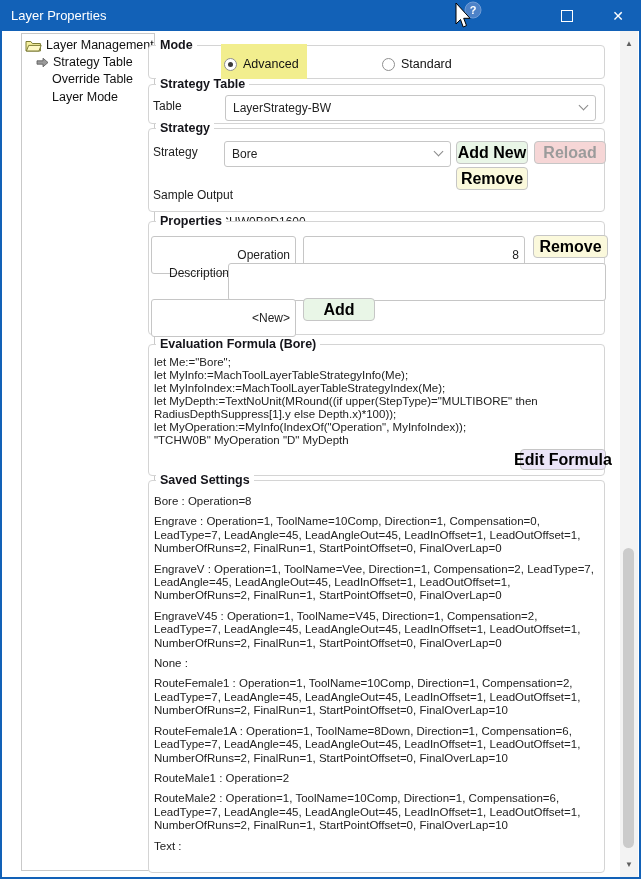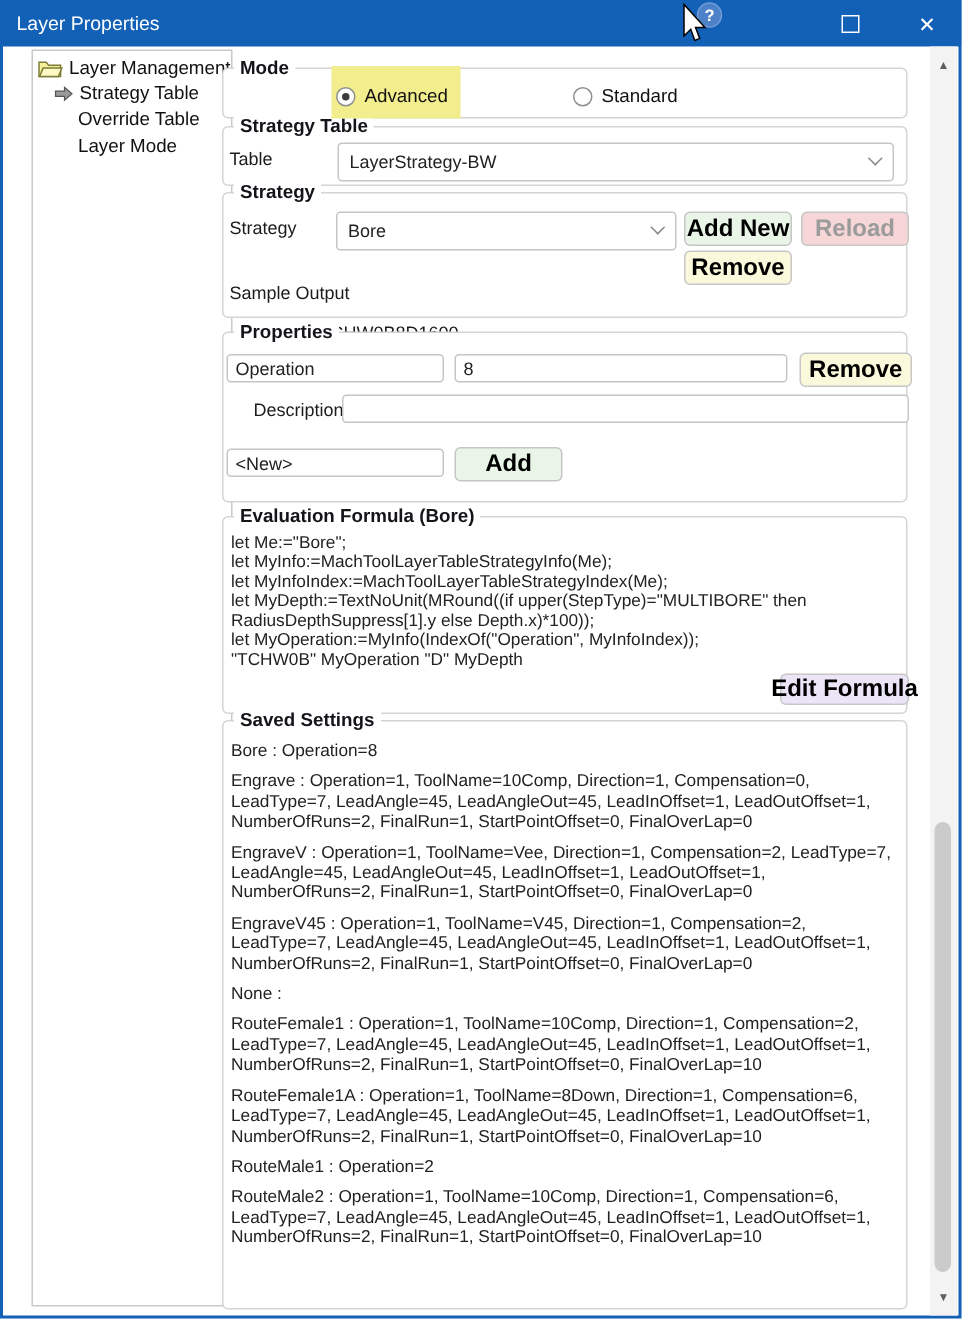--- a/index.html
+++ b/index.html
@@ -21,21 +21,21 @@
   .scrollbar{position:absolute;left:620px;top:31px;width:18px;height:846px;background:#f3f3f3;}
   .sb-arrow{position:absolute;left:0;width:18px;text-align:center;font-size:8px;color:#5f5f5f;}
   .sb-up{top:8px;} .sb-down{bottom:8px;}
   .sb-thumb{position:absolute;left:3px;top:517px;width:11px;height:300px;background:#cbcbcb;border-radius:6px;}
   
   .group{position:absolute;left:148px;width:455px;border:1px solid #d4d4d4;border-radius:4px;background:#fff;}
   .legend{position:absolute;top:-8px;left:7px;background:#fff;padding:0 4px;font-weight:bold;font-size:12.5px;color:#14141a;white-space:nowrap;}
   .lbl{position:absolute;font-size:12px;color:#1c1c1c;white-space:nowrap;}
   
   .ti{position:absolute;height:19px;border:1px solid #c6c6c6;border-radius:3px;font-size:12px;
-      padding:8px 5px;background:#fff;box-sizing:border-box;font-family:"Liberation Sans",sans-serif;color:#222;outline:none;}
+      padding:18px 5px;background:#fff;box-sizing:border-box;font-family:"Liberation Sans",sans-serif;color:#222;outline:none;text-align:right;}
   .combo{position:absolute;height:21px;border:1px solid #c6c6c6;border-radius:3px;background:#fff;
          box-sizing:border-box;font-size:12px;color:#222;display:flex;align-items:center;padding:12px 7px;cursor:default;}
   .chev{position:absolute;right:8px;top:6px;width:6px;height:6px;border-left:1.4px solid #8a8a8a;border-bottom:1.4px solid #8a8a8a;transform:rotate(-45deg);}
   
   .radio-row{position:absolute;display:flex;align-items:center;gap:6px;font-size:12.5px;color:#111;z-index:2;cursor:default;}
   .rb{width:13px;height:13px;border-radius:50%;border:1px solid #8f8f8f;background:#fff;box-sizing:border-box;position:relative;flex:0 0 auto;}
   .rb.sel::after{content:"";position:absolute;left:3px;top:3px;width:5px;height:5px;border-radius:50%;background:#3c3c3c;}
   .hl{position:absolute;left:72px;top:-2px;width:86px;height:35px;background:#f2ee8e;z-index:1;}
   
   .btn{position:absolute;display:flex;align-items:center;justify-content:center;border:1px solid #c6c6c6;
@@ -158,20 +158,21 @@
     <div class="ss">
       <p>Bore : Operation=8</p>
       <p>Engrave : Operation=1, ToolName=10Comp, Direction=1, Compensation=0, LeadType=7, LeadAngle=45, LeadAngleOut=45, LeadInOffset=1, LeadOutOffset=1, NumberOfRuns=2, FinalRun=1, StartPointOffset=0, FinalOverLap=0</p>
       <p>EngraveV : Operation=1, ToolName=Vee, Direction=1, Compensation=2, LeadType=7, LeadAngle=45, LeadAngleOut=45, LeadInOffset=1, LeadOutOffset=1, NumberOfRuns=2, FinalRun=1, StartPointOffset=0, FinalOverLap=0</p>
       <p>EngraveV45 : Operation=1, ToolName=V45, Direction=1, Compensation=2, LeadType=7, LeadAngle=45, LeadAngleOut=45, LeadInOffset=1, LeadOutOffset=1, NumberOfRuns=2, FinalRun=1, StartPointOffset=0, FinalOverLap=0</p>
       <p>None :</p>
       <p>RouteFemale1 : Operation=1, ToolName=10Comp, Direction=1, Compensation=2, LeadType=7, LeadAngle=45, LeadAngleOut=45, LeadInOffset=1, LeadOutOffset=1, NumberOfRuns=2, FinalRun=1, StartPointOffset=0, FinalOverLap=10</p>
       <p>RouteFemale1A : Operation=1, ToolName=8Down, Direction=1, Compensation=6, LeadType=7, LeadAngle=45, LeadAngleOut=45, LeadInOffset=1, LeadOutOffset=1, NumberOfRuns=2, FinalRun=1, StartPointOffset=0, FinalOverLap=10</p>
       <p>RouteMale1 : Operation=2</p>
       <p>RouteMale2 : Operation=1, ToolName=10Comp, Direction=1, Compensation=6, LeadType=7, LeadAngle=45, LeadAngleOut=45, LeadInOffset=1, LeadOutOffset=1, NumberOfRuns=2, FinalRun=1, StartPointOffset=0, FinalOverLap=10</p>
+      <p>Text :</p>
     </div>
   </div>
 
   <div class="scrollbar">
     <div class="sb-arrow sb-up">▲</div>
     <div class="sb-thumb"></div>
     <div class="sb-arrow sb-down">▼</div>
   </div>
 
 </div>

